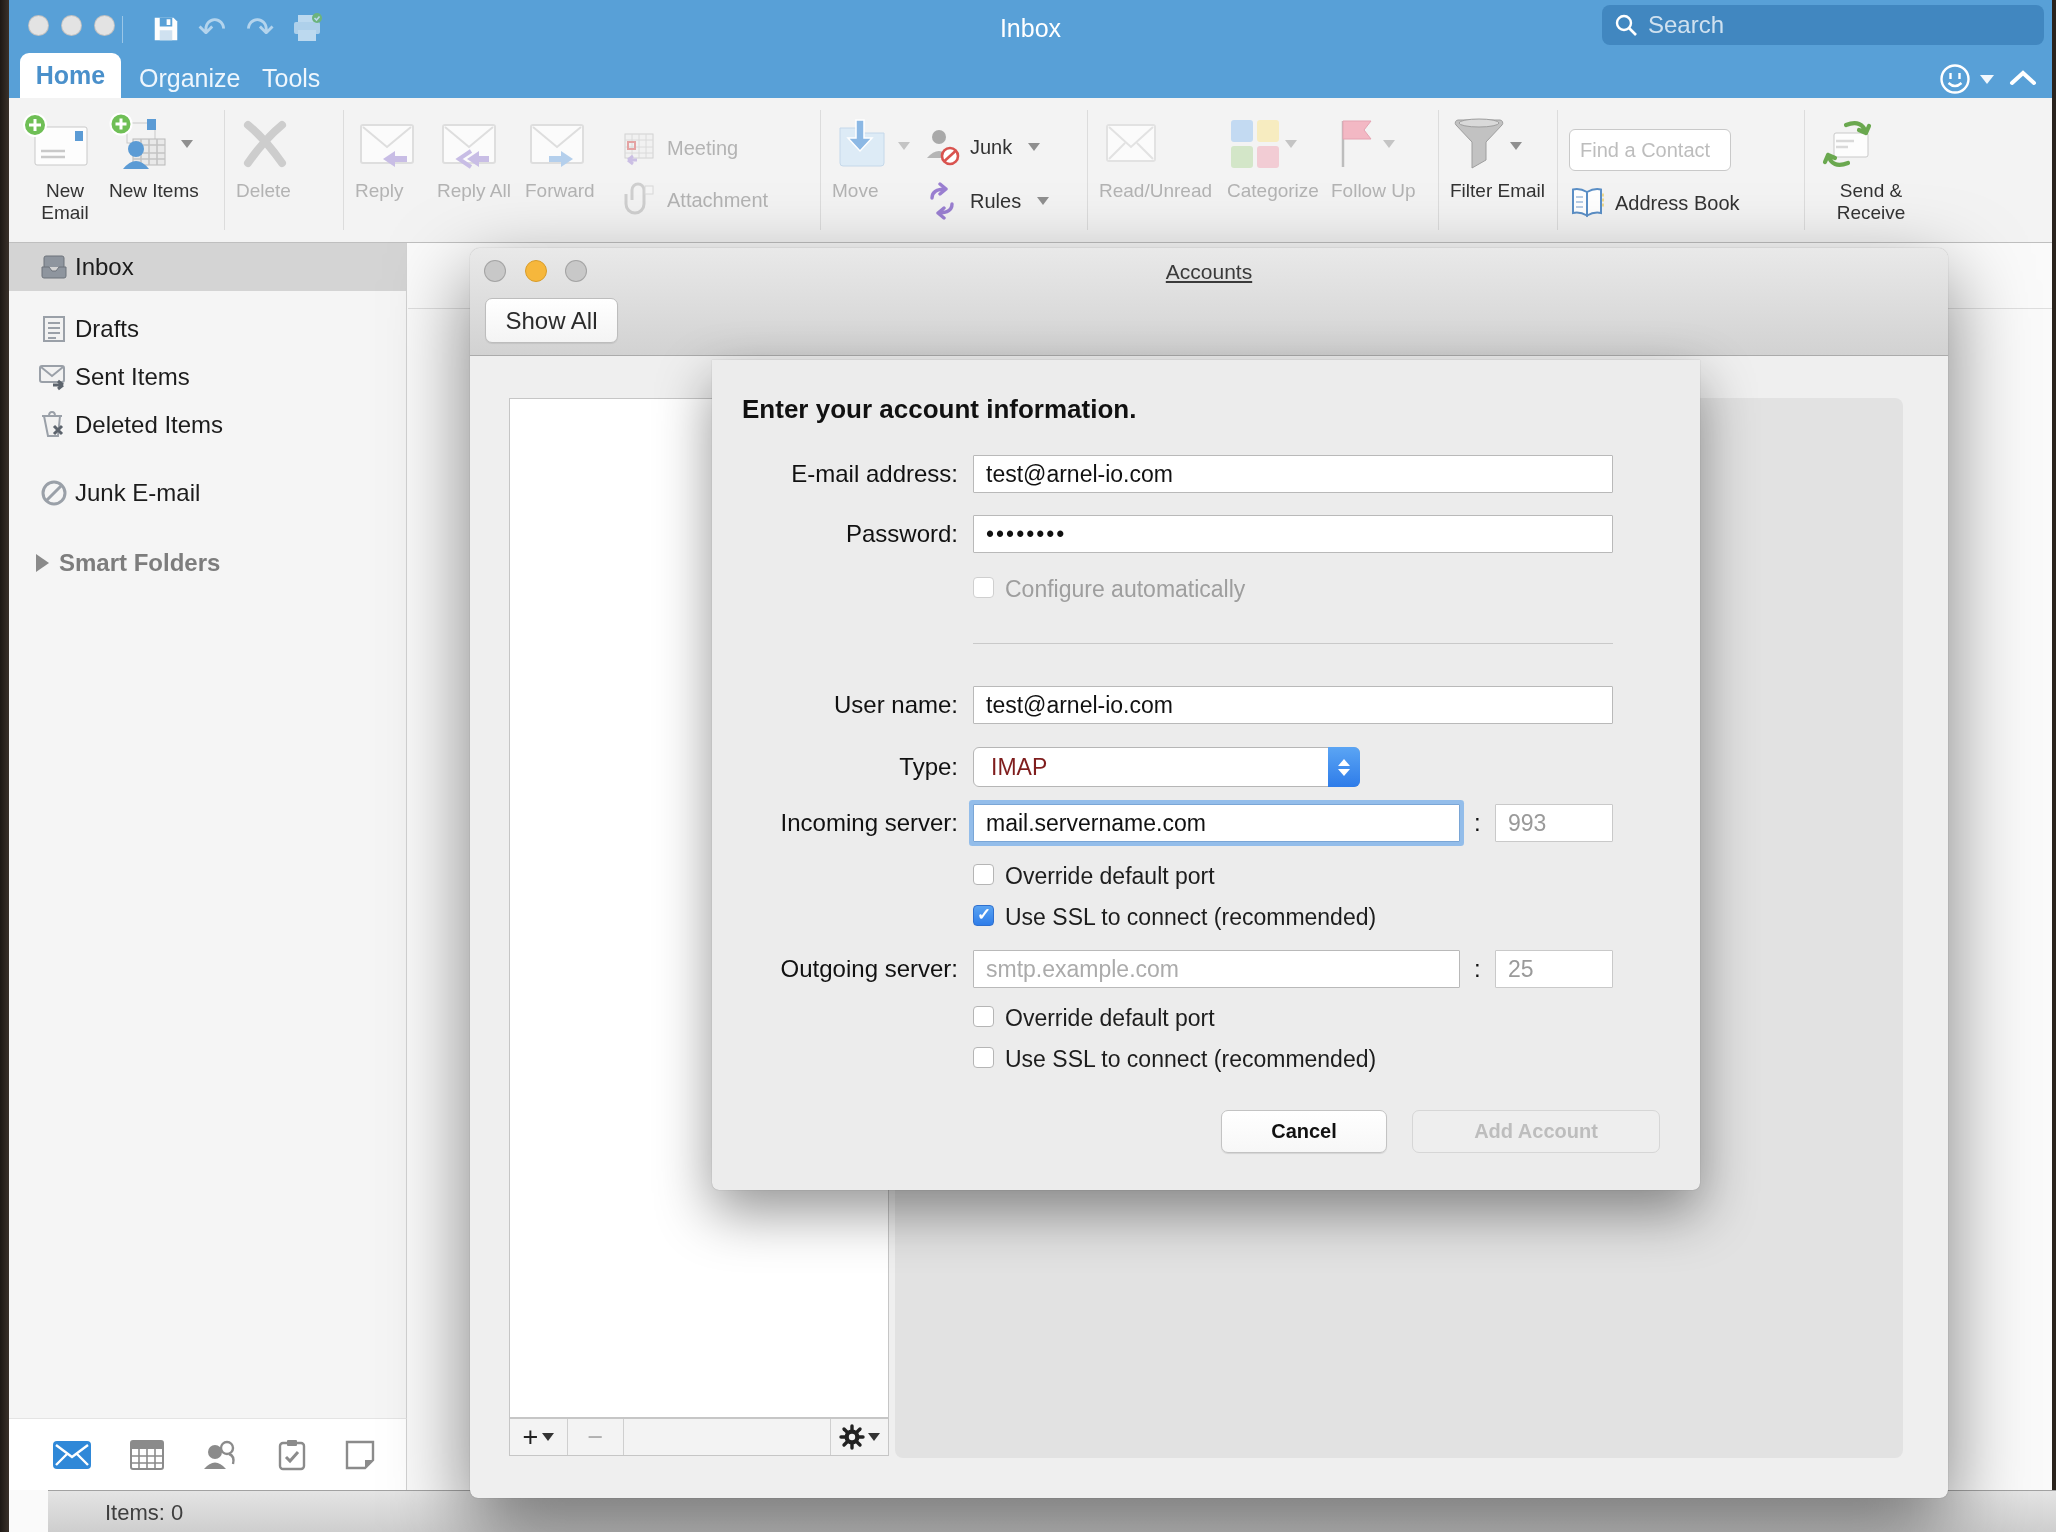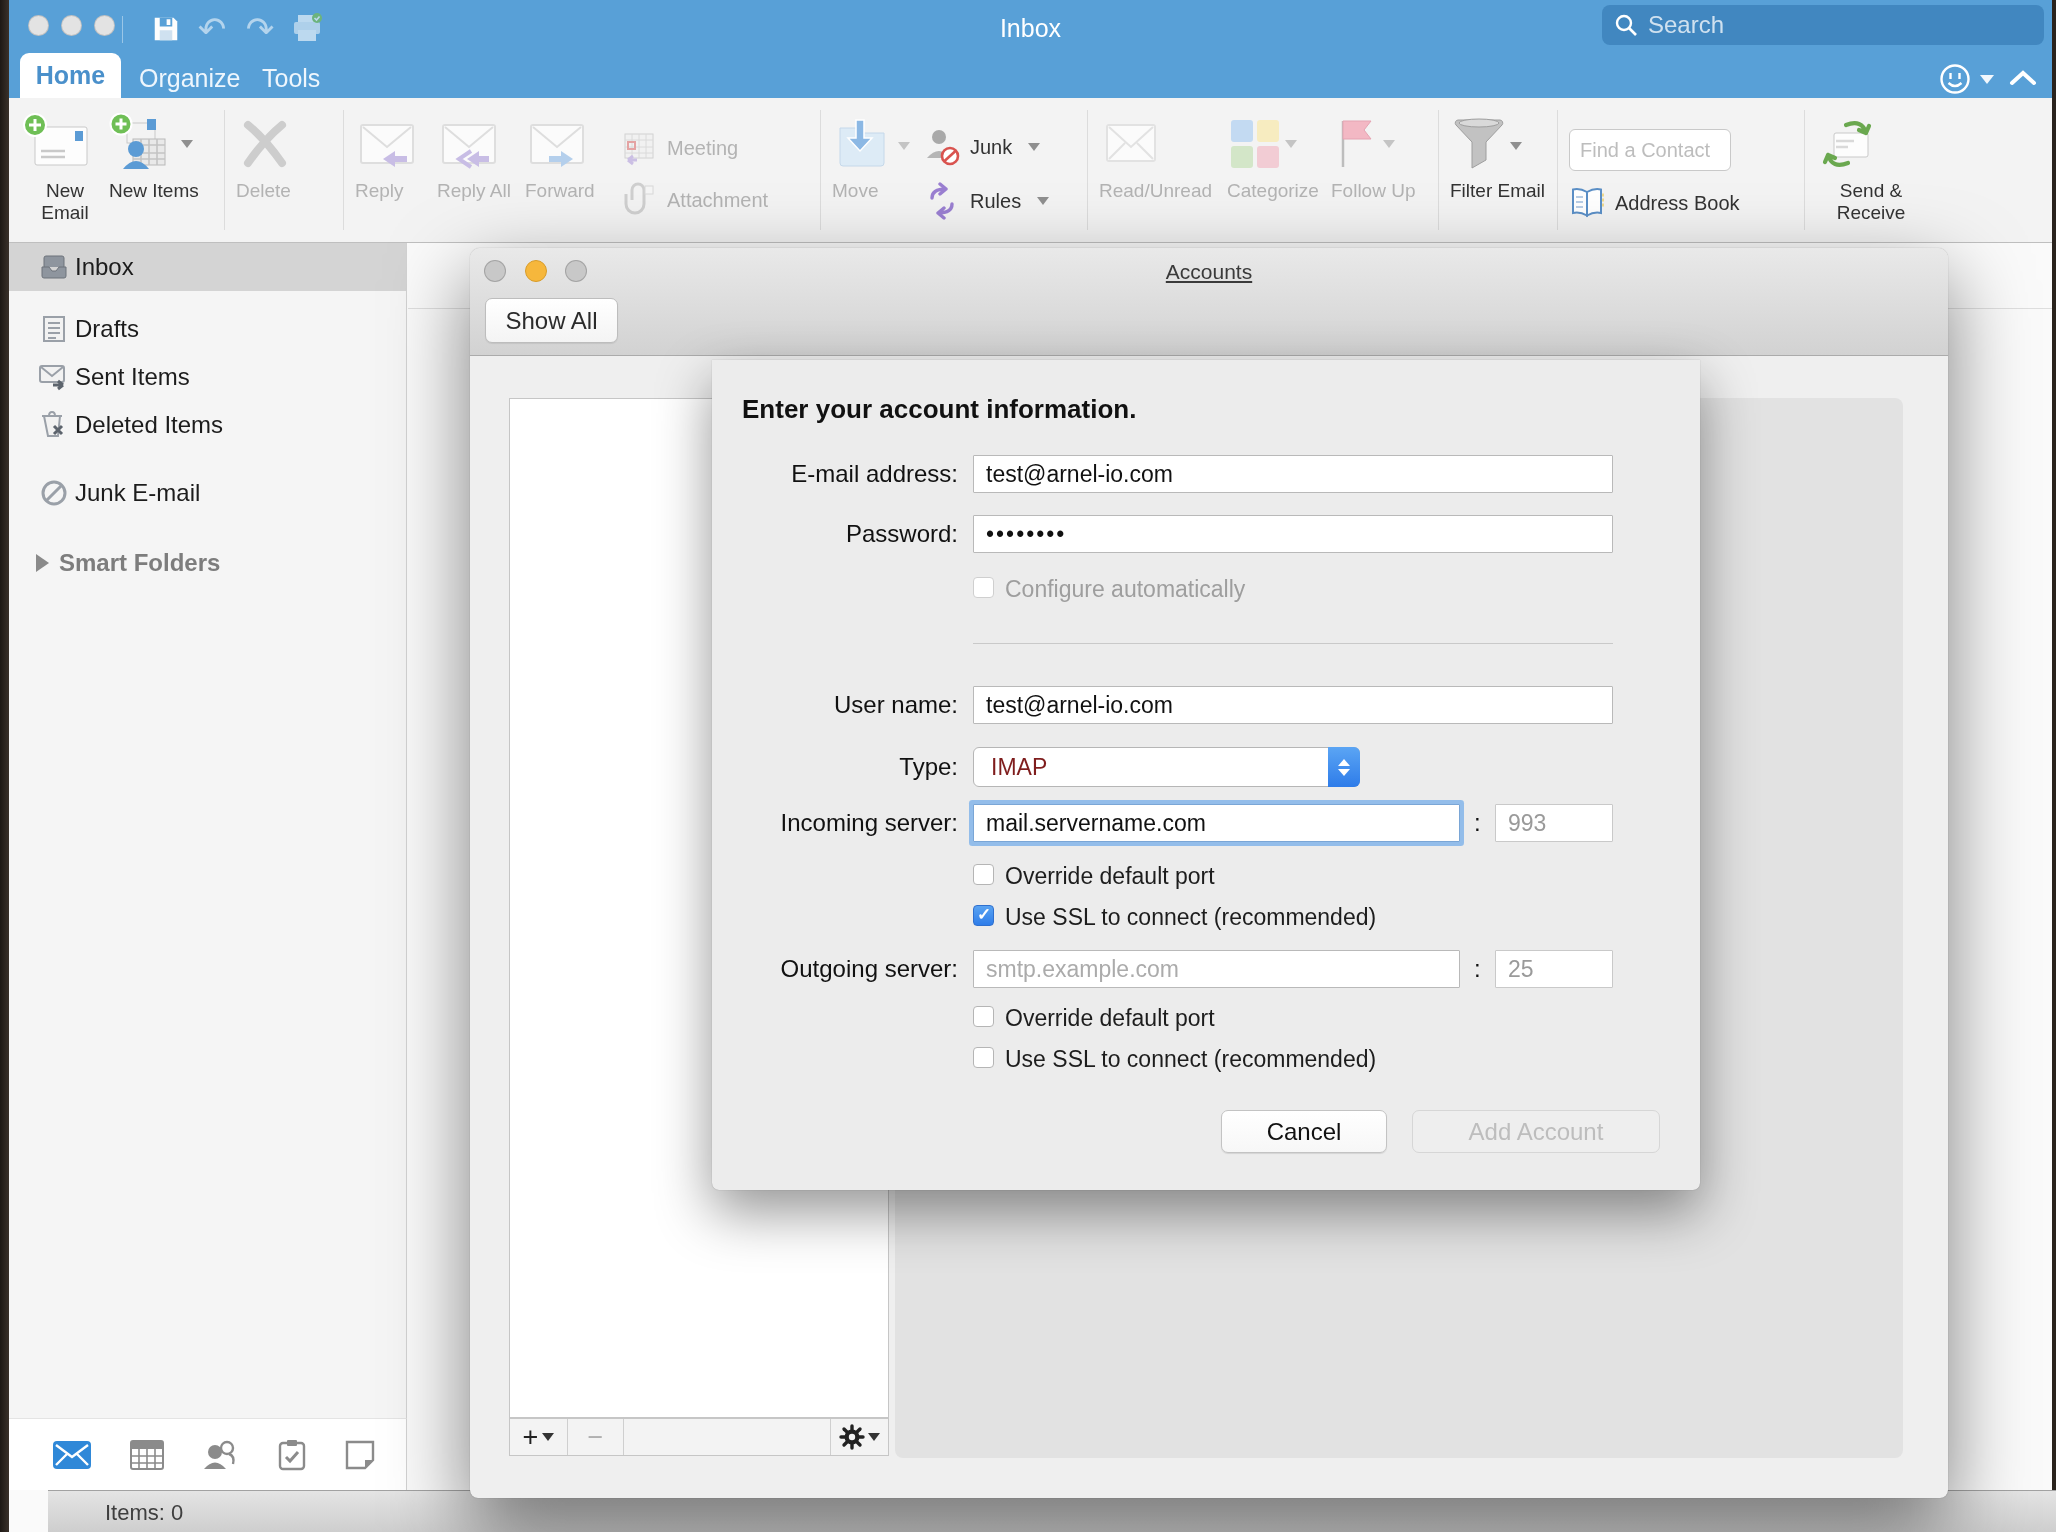--- a/index.html
+++ b/index.html
@@ -114,22 +114,22 @@
   .cb-label.grey { color:#9e9e9e; }
   #dlg-divider { left:261px; top:283px; width:640px; height:1px; background:#c9c9c9; }
 
   #type-popup { left:261px; top:387px; width:387px; height:40px; background:#fff; border:1px solid #b6b6b6; border-radius:6px; }
   #type-value { position:absolute; left:17px; top:6px; font-size:23px; color:#7f1d1d; }
   #type-stepper { position:absolute; right:-1px; top:-1px; width:32px; height:40px; border-radius:0 6px 6px 0;
     background:linear-gradient(#5ba5f4,#2e7ce9); display:flex; flex-direction:column; align-items:center; justify-content:center; gap:3px; }
   .st-up { width:0; height:0; border-left:6px solid transparent; border-right:6px solid transparent; border-bottom:7px solid #fff; }
   .st-dn { width:0; height:0; border-left:6px solid transparent; border-right:6px solid transparent; border-top:7px solid #fff; }
 
-  .dlg-btn { position:absolute; top:750px; height:43px; border-radius:7px; font-size:24px;
-    display:flex; align-items:center; justify-content:center; }
+  .dlg-btn { position:absolute; top:750px; height:43px; border-radius:7px; font-size:20px;
+    display:flex; align-items:center; justify-content:center;font-weight:bold; }
   #btn-cancel { left:509px; width:166px; background:linear-gradient(#ffffff,#f7f7f7); border:1px solid #c3c3c3; color:#111;
     box-shadow:0 1px 1px rgba(0,0,0,.1); }
   #btn-add { left:700px; width:248px; background:#eeeeee; border:1px solid #d6d6d6; color:#bdbdbd; }
 
   svg { display:block; }
 </style>
 </head>
 <body>
 
 <div class="abs" id="desk-left"></div>

